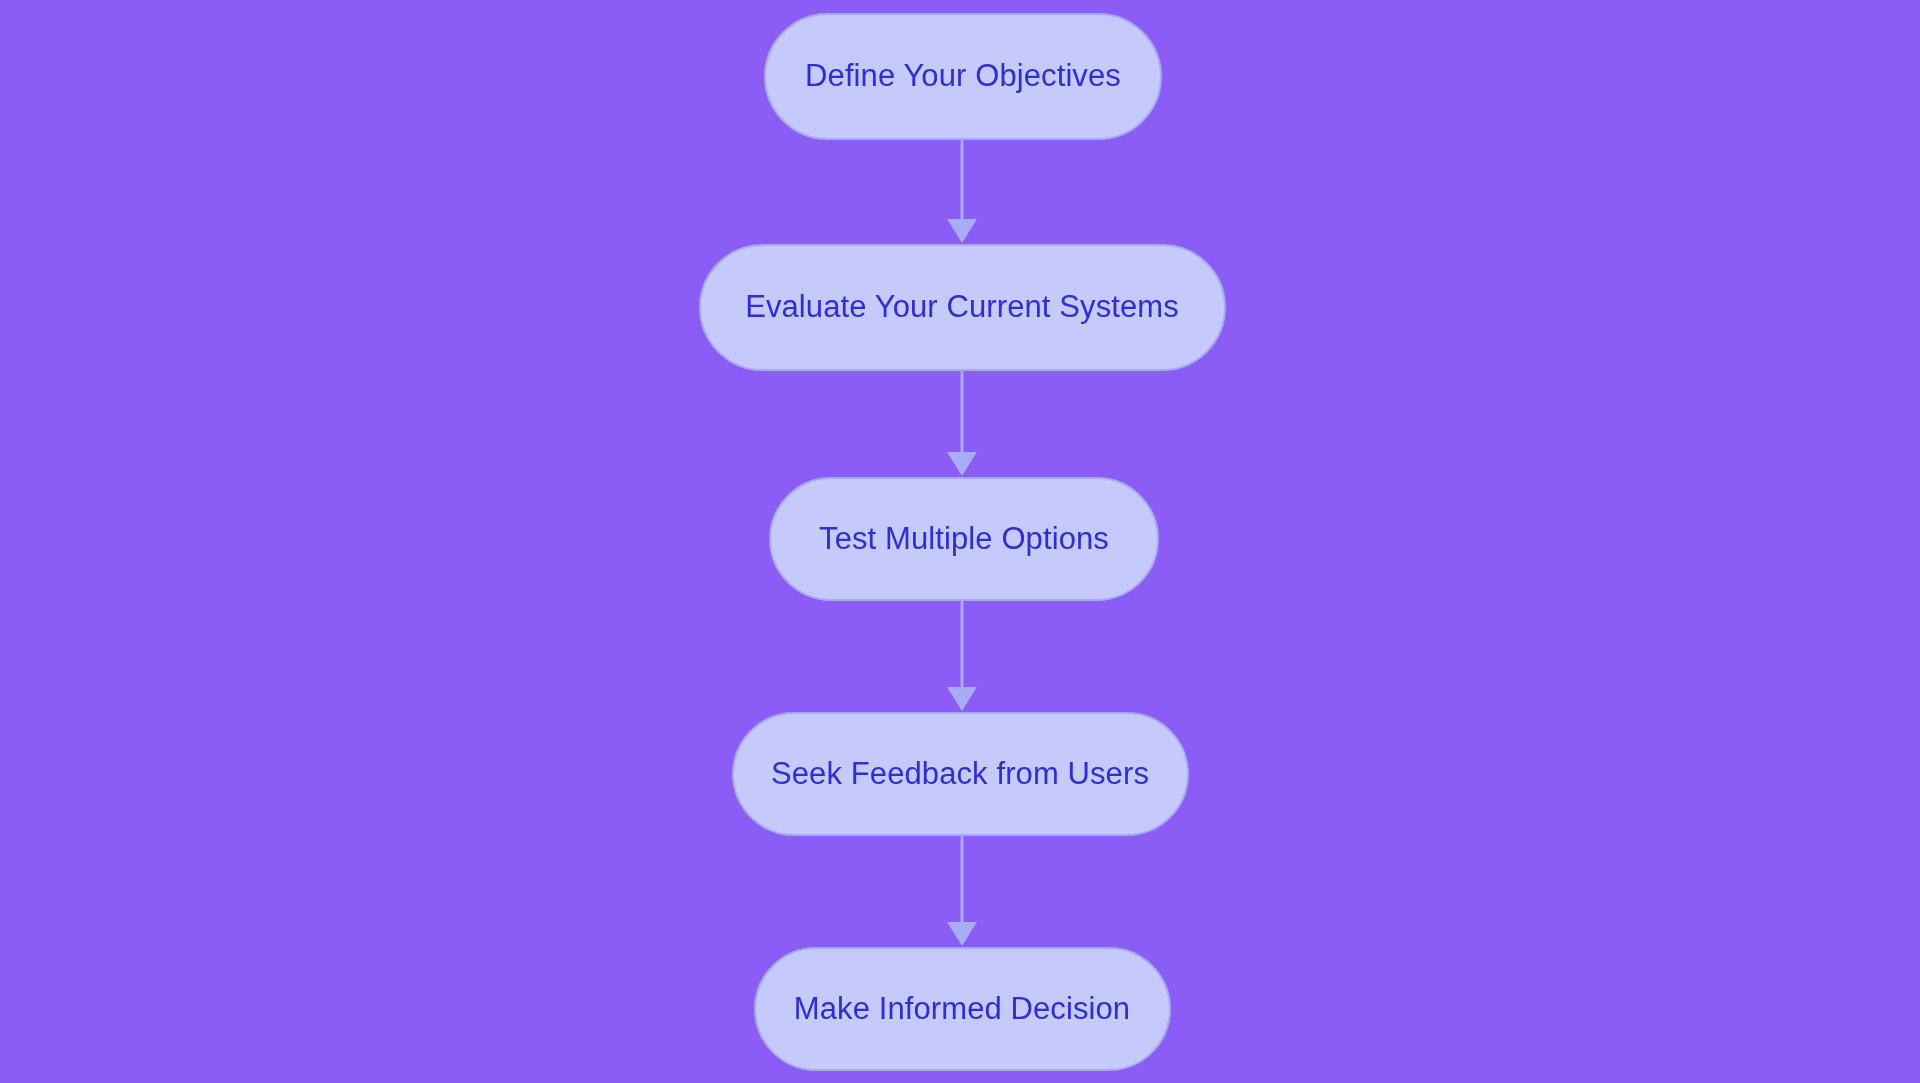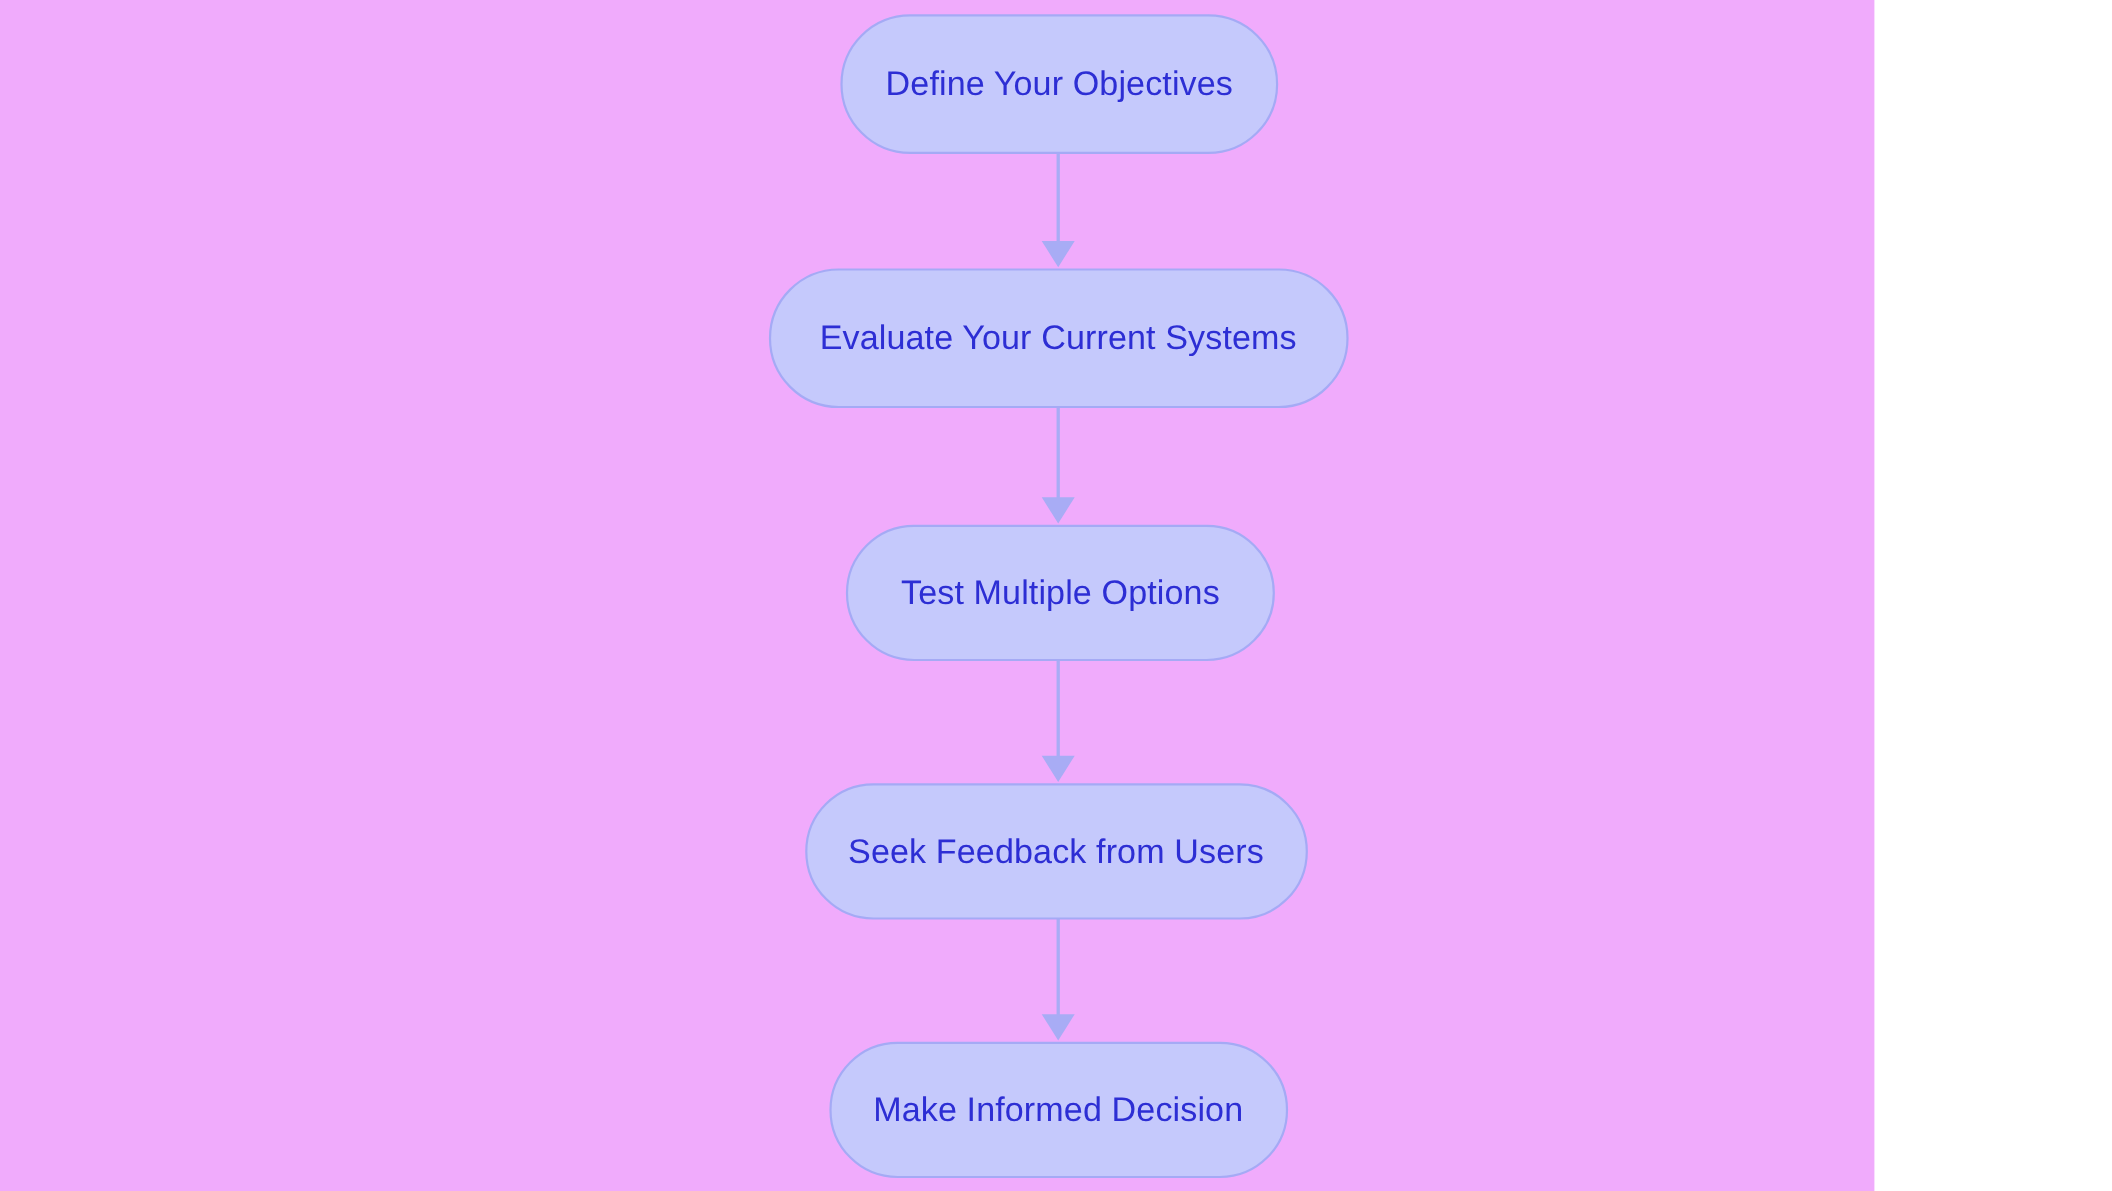--- a/index.html
+++ b/index.html
@@ -6,23 +6,23 @@
   html, body {
     margin: 0;
     padding: 0;
     background: #ffffff;
   }
   body {
     font-family: "Liberation Sans", sans-serif;
   }
   #canvas {
     position: relative;
-    width: 1704px;
+    width: 1920px;
     height: 1083px;
-    background: #f0abfc;
+    background: #8b5cf6;
     overflow: hidden;
   }
   #flow-svg {
     position: absolute;
     top: 0;
     left: 0;
     width: 1920px;
     height: 1083px;
   }
   .node-shape {

